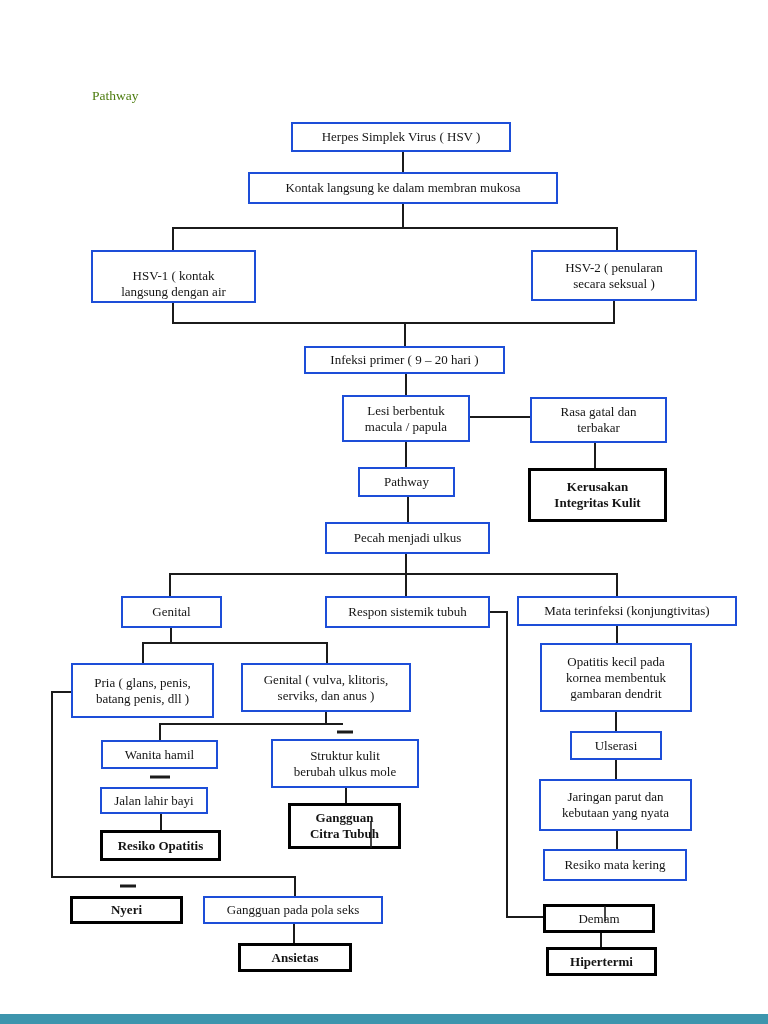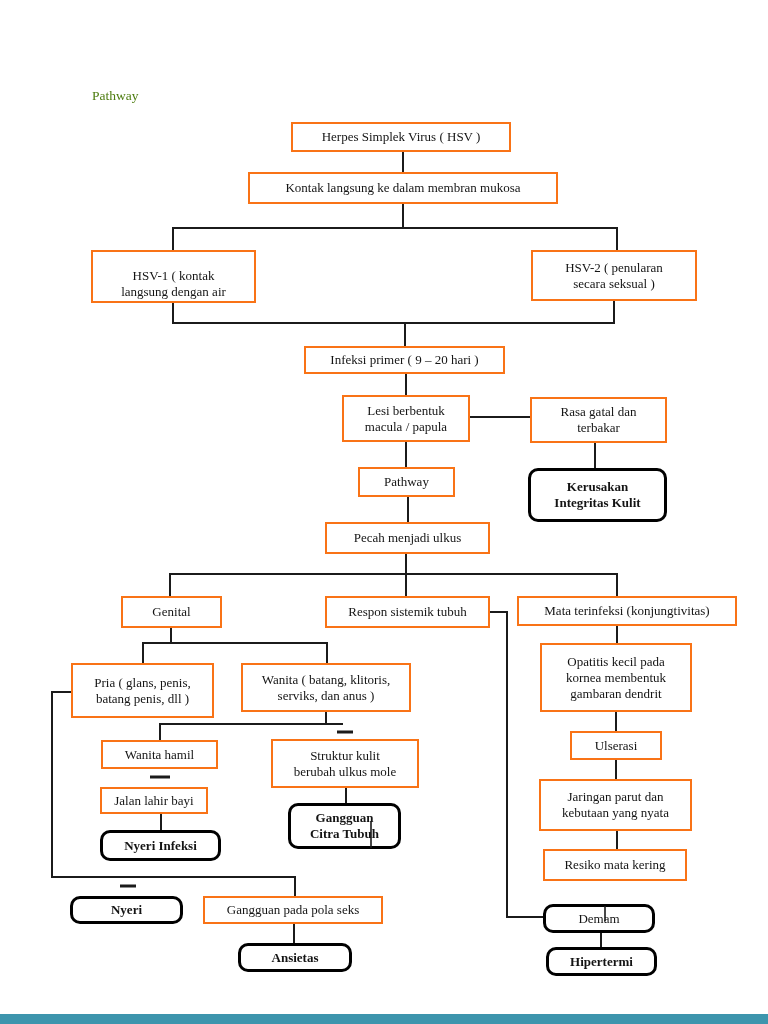--- a/index.html
+++ b/index.html
@@ -9,27 +9,27 @@
     color:#141414;overflow:hidden;
   }
   #page{position:absolute;inset:0;width:768px;height:1024px;}
   .pathway-label{
     position:absolute;left:92px;top:88px;font-size:13.5px;color:#4d7c0f;
   }
   svg.wires{position:absolute;left:0;top:0;z-index:1;}
   svg.overwires{position:absolute;left:0;top:0;z-index:3;pointer-events:none;}
   .node{
     position:absolute;z-index:2;background:#ffffff;
-    border:2px solid #f97316;
+    border:2px solid #1d4ed8;
     display:flex;align-items:center;justify-content:center;
     text-align:center;font-size:13px;line-height:16px;
     white-space:pre-line;box-sizing:border-box;padding:1px 3px;
   }
   .node.b{font-weight:bold;}
-  .node.t{border-width:3px;border-color:#000;border-radius:10px;}
+  .node.t{border-width:3px;border-color:#000;}
   .node.clip{align-items:flex-start;overflow:hidden;padding-top:16px;}
   .footer-bar{
     position:absolute;left:0;bottom:0;width:768px;height:10px;z-index:4;
   }
 </style>
 </head>
 <body>
 
 <div id="page">
 
@@ -100,27 +100,27 @@
 terbakar</div>
   <div class="node" style="left:358px;top:467px;width:97px;height:30px">Pathway</div>
   <div class="node b t" style="left:528px;top:468px;width:139px;height:54px">Kerusakan
 Integritas Kulit</div>
   <div class="node" style="left:325px;top:522px;width:165px;height:32px">Pecah menjadi ulkus</div>
   <div class="node" style="left:121px;top:596px;width:101px;height:32px">Genital</div>
   <div class="node" style="left:325px;top:596px;width:165px;height:32px">Respon sistemik tubuh</div>
   <div class="node" style="left:517px;top:596px;width:220px;height:30px">Mata terinfeksi (konjungtivitas)</div>
   <div class="node" style="left:71px;top:663px;width:143px;height:55px">Pria ( glans, penis,
 batang penis, dll )</div>
-  <div class="node" style="left:241px;top:663px;width:170px;height:49px">Wanita ( batang, klitoris,
+  <div class="node" style="left:241px;top:663px;width:170px;height:49px">Genital ( vulva, klitoris,
 serviks, dan anus )</div>
   <div class="node" style="left:101px;top:740px;width:117px;height:29px">Wanita hamil</div>
   <div class="node" style="left:271px;top:739px;width:148px;height:49px">Struktur kulit
 berubah ulkus mole</div>
   <div class="node" style="left:100px;top:787px;width:108px;height:27px">Jalan lahir bayi</div>
-  <div class="node b t" style="left:100px;top:830px;width:121px;height:31px">Nyeri Infeksi</div>
+  <div class="node b t" style="left:100px;top:830px;width:121px;height:31px">Resiko Opatitis</div>
   <div class="node b t" style="left:288px;top:803px;width:113px;height:46px">Gangguan
 Citra Tubuh</div>
   <div class="node b t" style="left:70px;top:896px;width:113px;height:28px">Nyeri</div>
   <div class="node" style="left:203px;top:896px;width:180px;height:28px">Gangguan pada pola seks</div>
   <div class="node b t" style="left:238px;top:943px;width:114px;height:29px">Ansietas</div>
   <div class="node" style="left:540px;top:643px;width:152px;height:69px">Opatitis kecil pada
 kornea membentuk
 gambaran dendrit</div>
   <div class="node" style="left:570px;top:731px;width:92px;height:29px">Ulserasi</div>
   <div class="node" style="left:539px;top:779px;width:153px;height:52px">Jaringan parut dan

